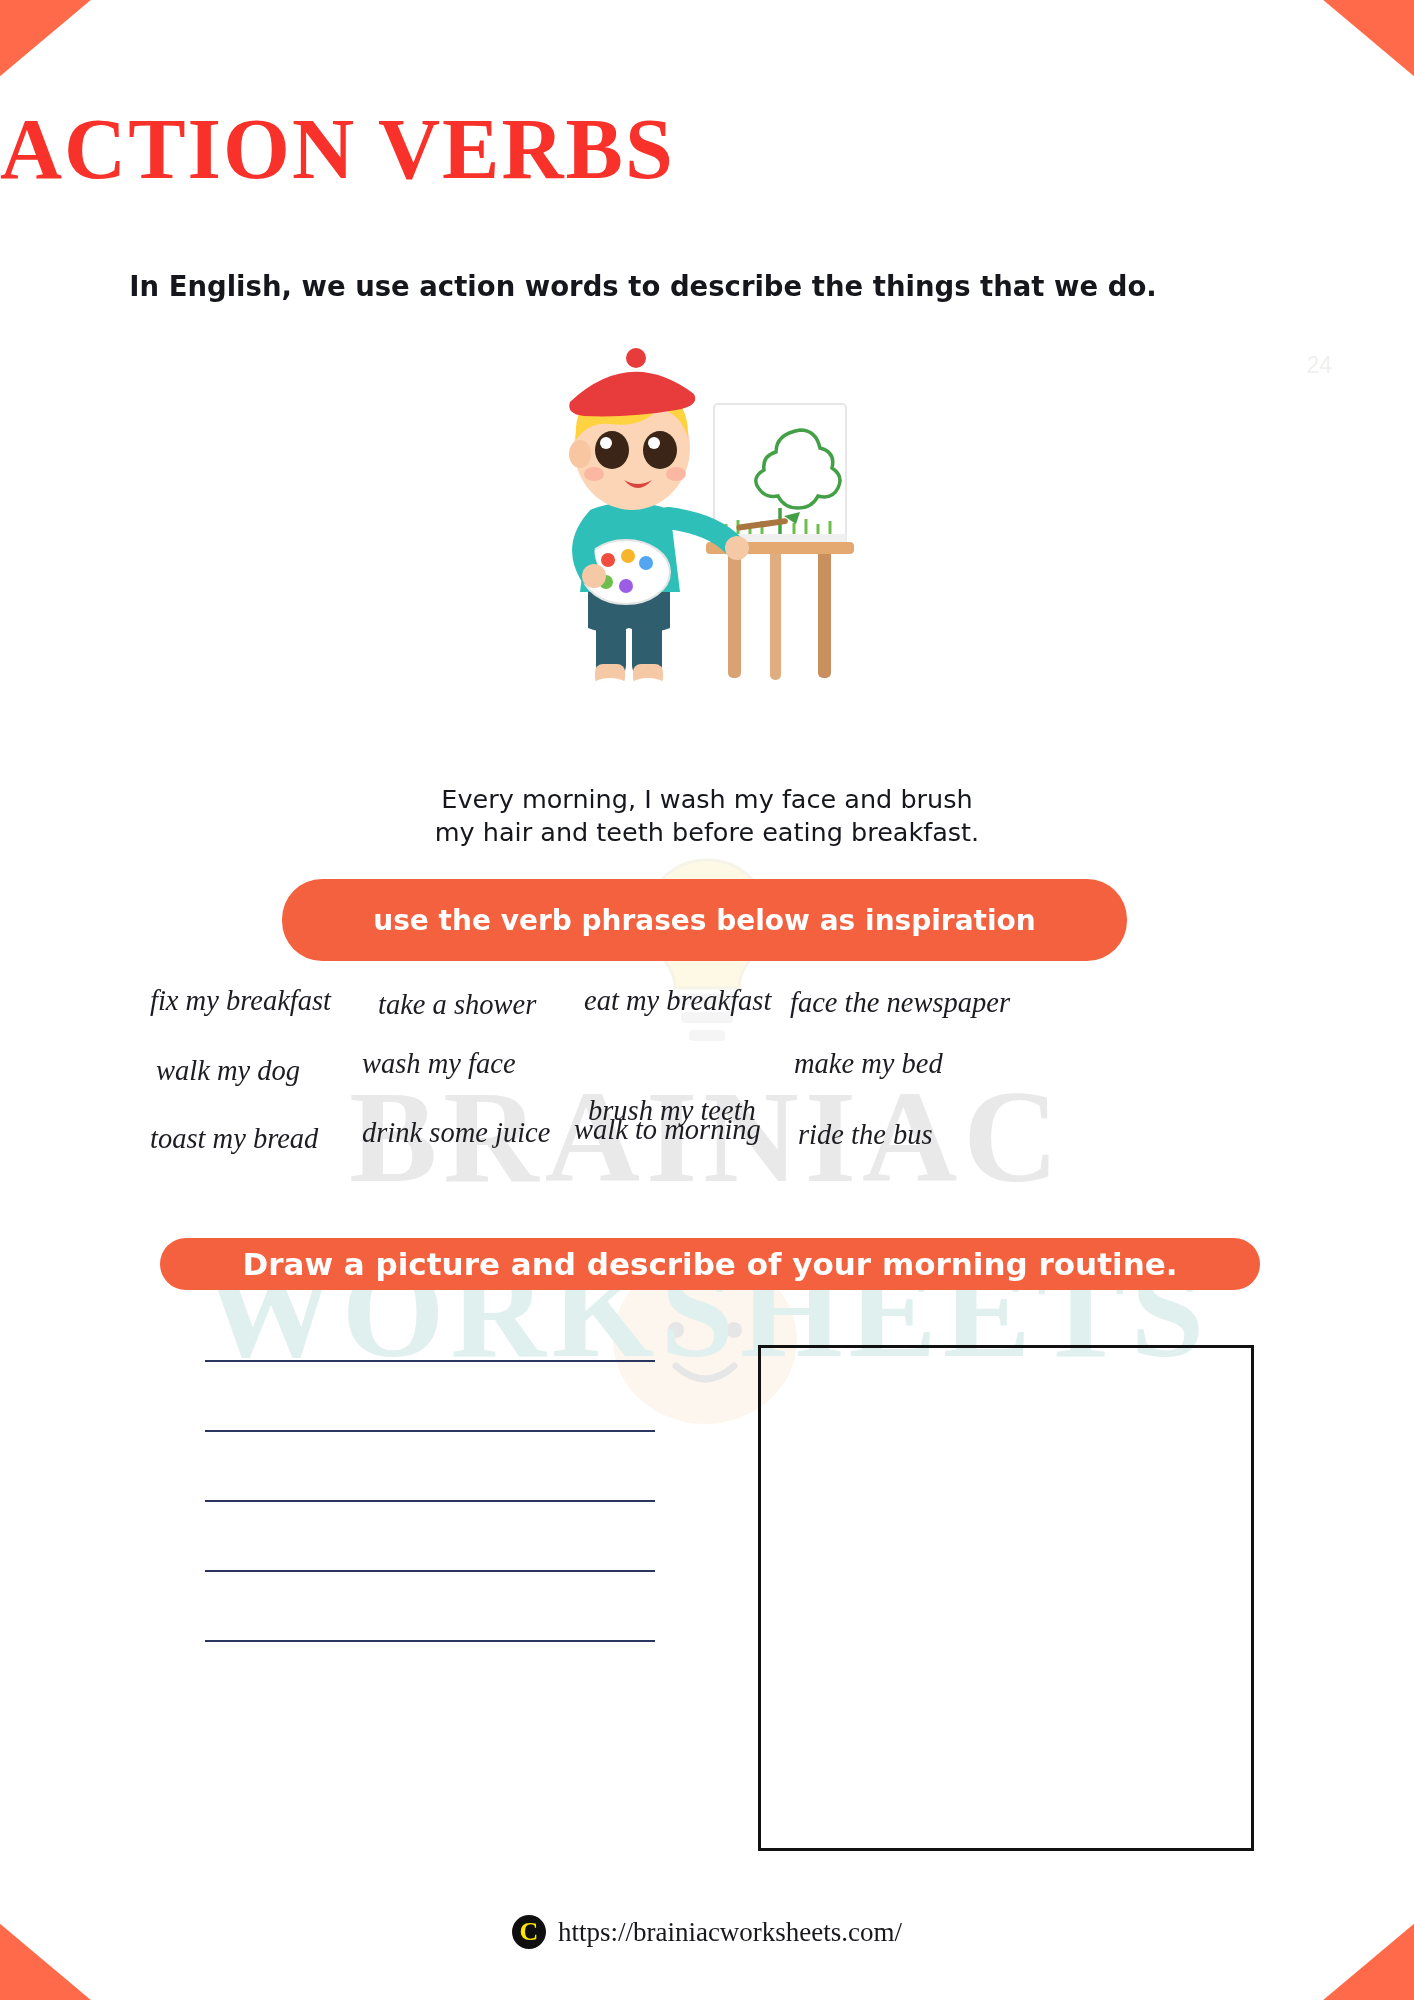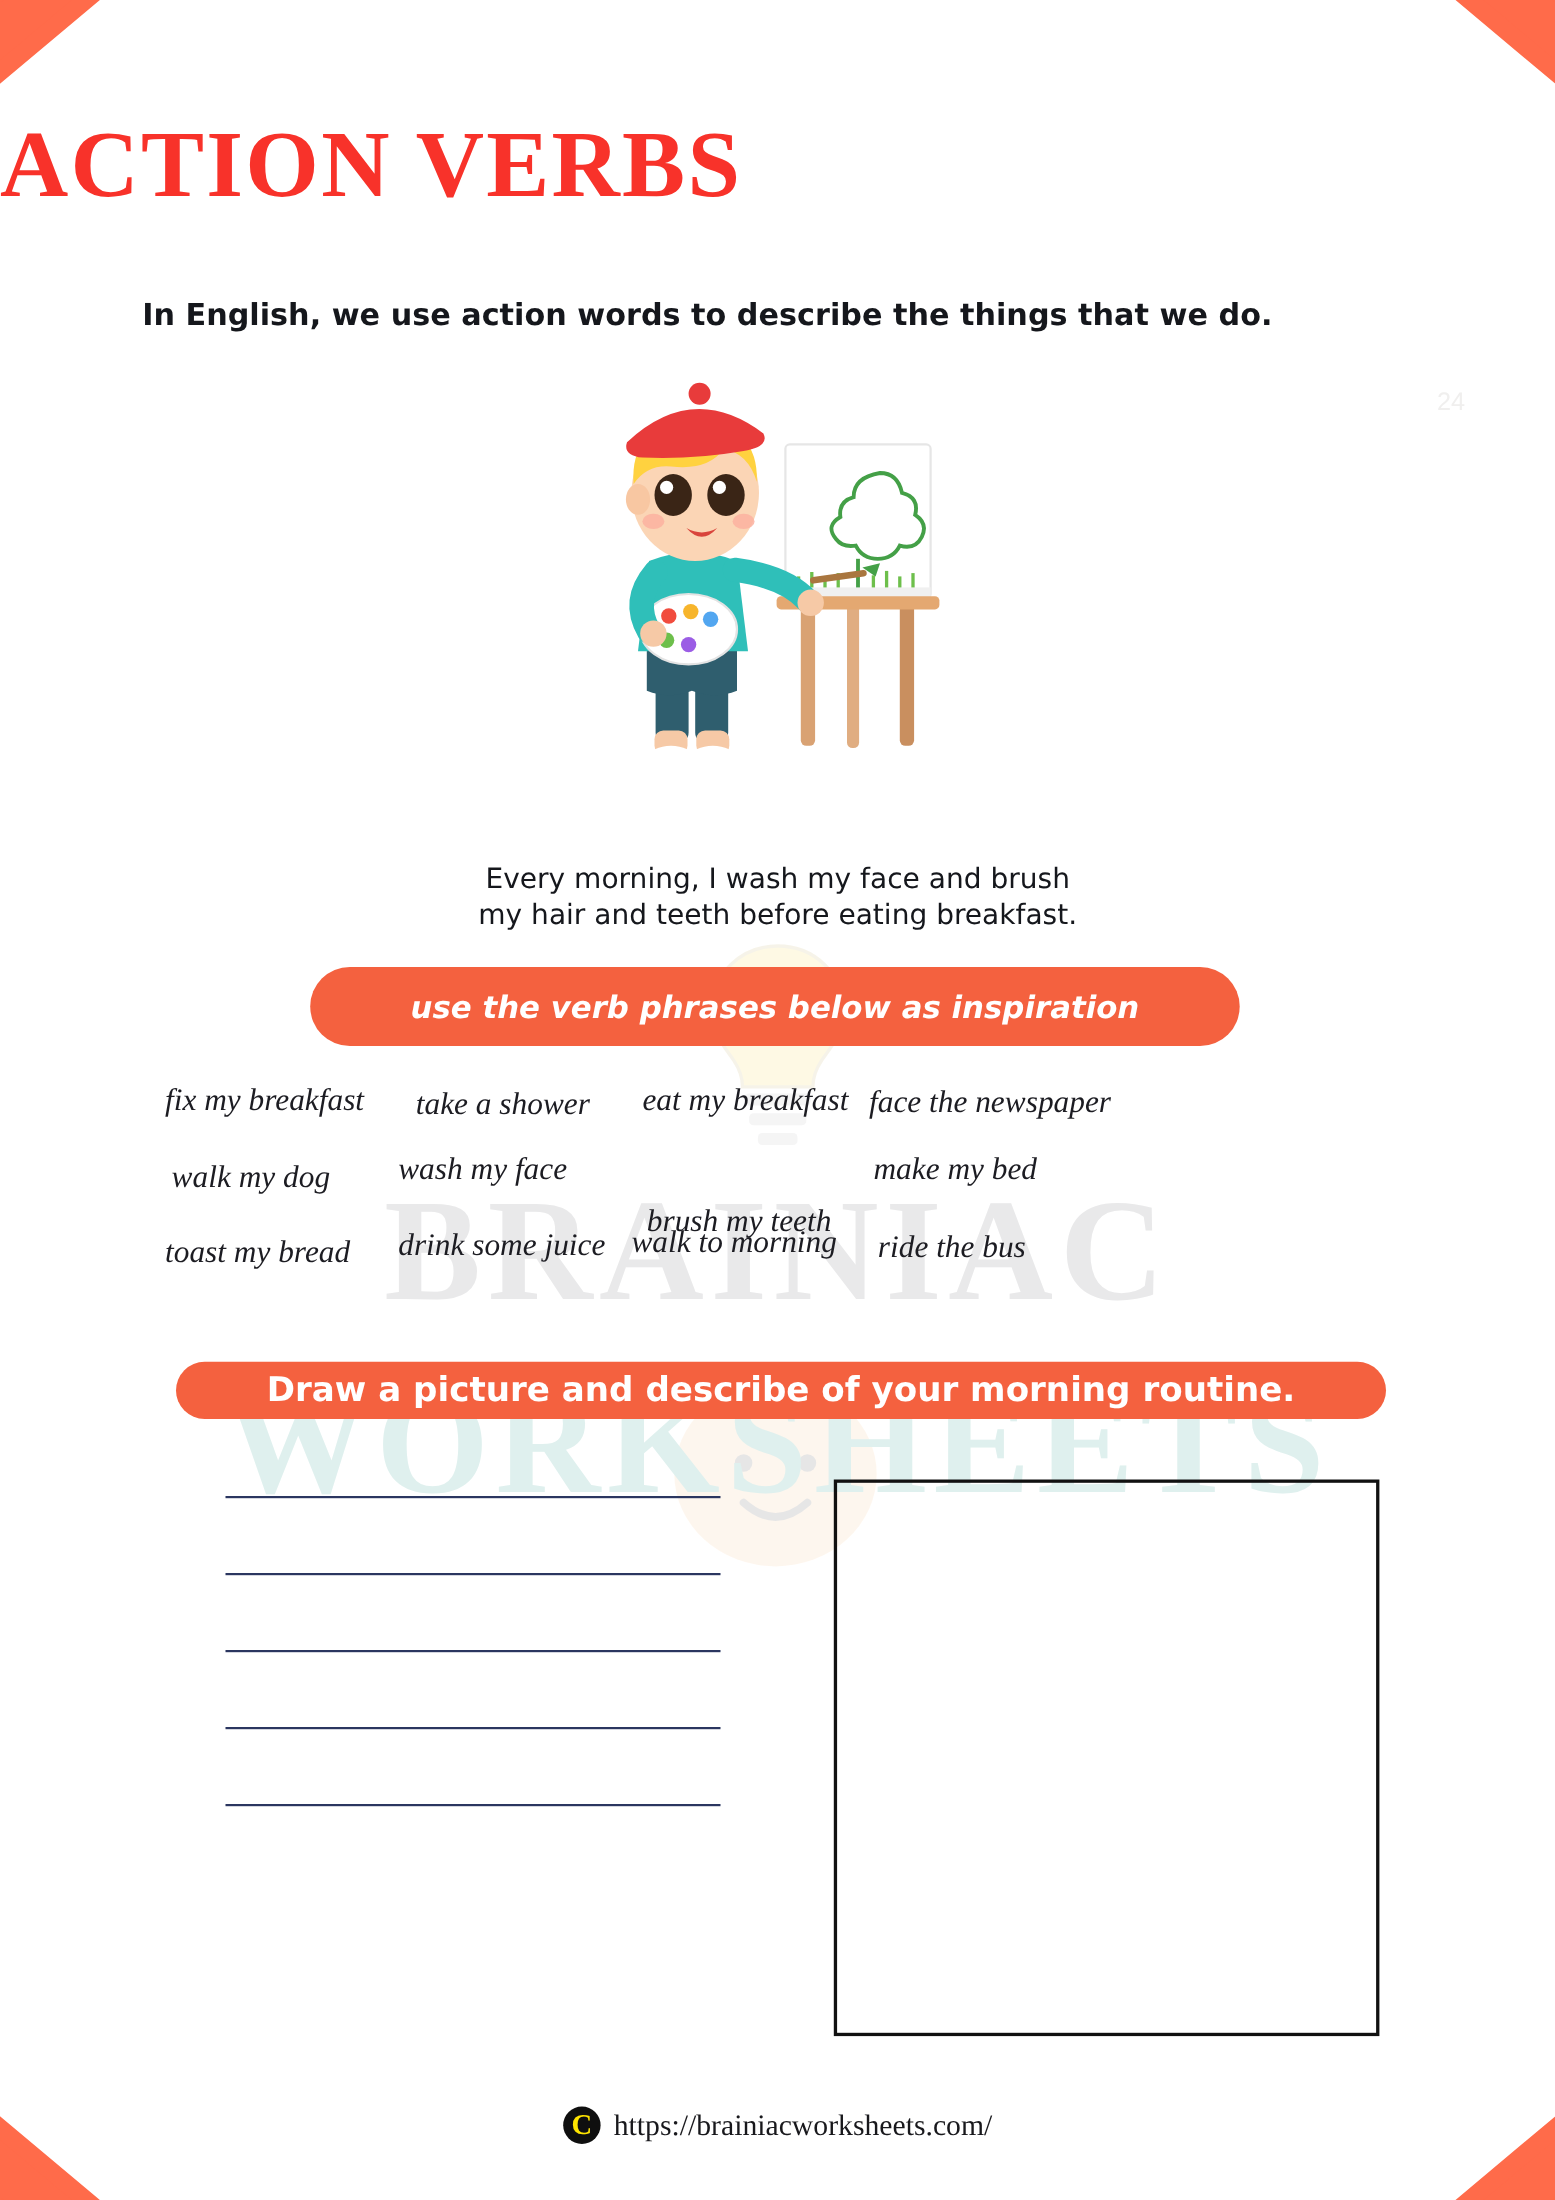--- a/index.html
+++ b/index.html
@@ -168,23 +168,22 @@
     font-weight: bold;
     display: flex;
     align-items: center;
     justify-content: center;
     text-align: center;
   }
   .pill-inspiration {
     top: 879px;
     left: 282px;
     width: 845px;
-    height: 72px;
+    height: 82px;
     font-size: 28px;
-    font-style: italic;
   }
   .pill-draw {
     top: 1238px;
     left: 160px;
     width: 1100px;
     height: 52px;
     font-size: 31px;
   }
 
   .phrases {

